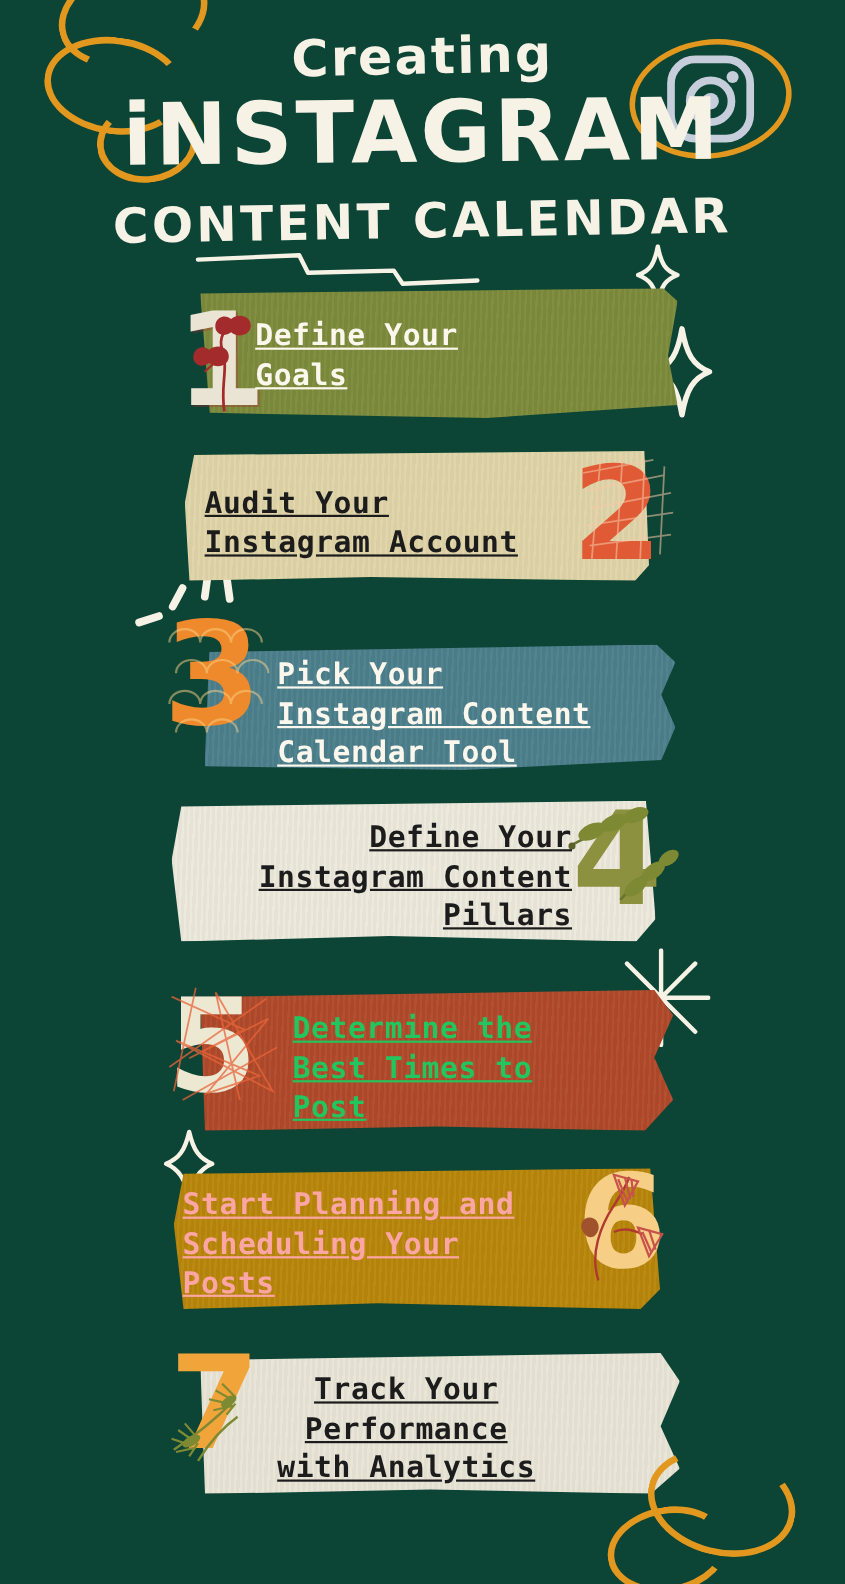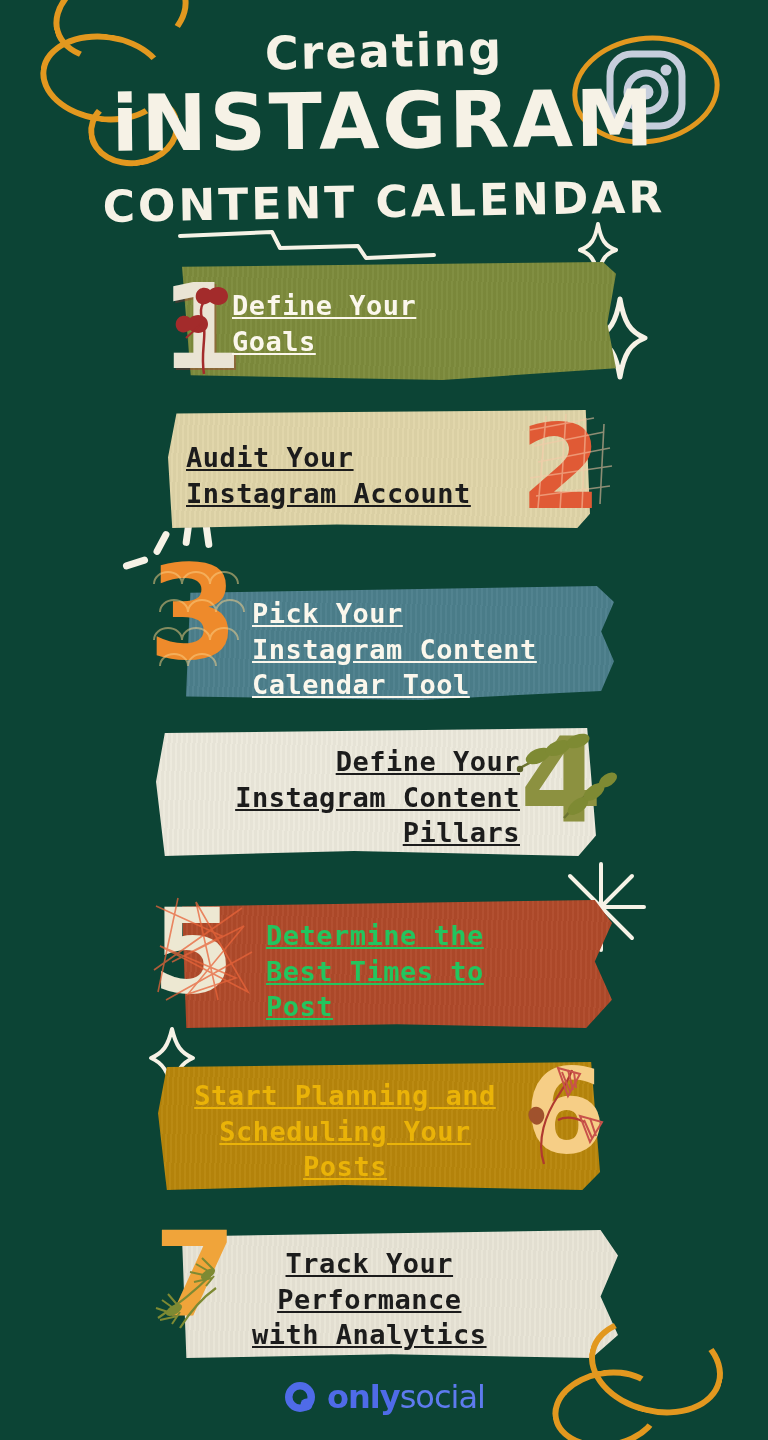--- a/index.html
+++ b/index.html
@@ -267,21 +267,21 @@
         <path d="M40 60 C48 56 58 58 66 62"></path>
       </g>
       <g fill="none" stroke="#C8524A" stroke-width="2">
         <path d="M40 8 L62 14 L50 36 Z"></path>
         <path d="M44 12 L52 32 M50 10 L55 30 M56 12 L58 28"></path>
         <path d="M62 56 L84 62 L72 82 Z"></path>
         <path d="M66 60 L74 78 M72 58 L78 76"></path>
       </g>
       <path d="M16 64 C10 60 8 52 14 48 C20 44 28 50 26 58 C24 64 20 66 16 64 Z" fill="#A0522D"></path>
     </svg>
-    <div class="step-text" style="left:166px;top:1078px;width:358px;color:#eab308;text-align:center;">Start Planning and
+    <div class="step-text" style="left:166px;top:1078px;width:358px;color:#fca5a5;text-align:left;">Start Planning and
 Scheduling Your
 Posts</div>
   </div>
 
   <div class="step">
     <div class="strip" style="left:182px;top:1230px;width:436px;height:128px;background:#E8E4D6;
                 clip-path:polygon(0% 5%,96% 0%,100% 20%,96% 52%,100% 82%,94% 100%,48% 97%,1% 100%);"></div>
     <div class="num" style="left:154px;top:1216px;color:#F0A43A;">7</div>
     <svg style="position:absolute;left:150px;top:1240px;z-index:4" width="110" height="100" viewBox="0 0 110 100">
       <g stroke="#7E8A33" stroke-width="2.2" fill="none">
@@ -300,25 +300,14 @@
     <div class="step-text" style="left:252px;top:1246px;color:#1C1C1C;text-align:center;">Track Your
 Performance
 with Analytics</div>
   </div>
 
   <div class="doodle">
     <div class="loop" id="loop-d"></div>
     <div class="loop" id="loop-e"></div>
   </div>
 
-  <div class="footer">
-    <span class="logo-mark">
-      <svg viewBox="0 0 34 34" width="34" height="34">
-        <path d="M17 2 a15 15 0 1 0 0 30 a15 15 0 0 0 0 -30 Z M17 9.5 a7.5 7.5 0 1 1 0 15 a7.5 7.5 0 0 1 0 -15 Z" fill="#4F6BE8" fill-rule="evenodd"></path>
-        <circle cx="23.5" cy="24.5" r="6" fill="#4F6BE8"></circle>
-      </svg>
-    </span>
-    <span class="logo-text">
-      <span class="logo-only">only</span><span class="logo-social">social</span>
-    </span>
-  </div>
 
 </div>
 
 </body></html>

